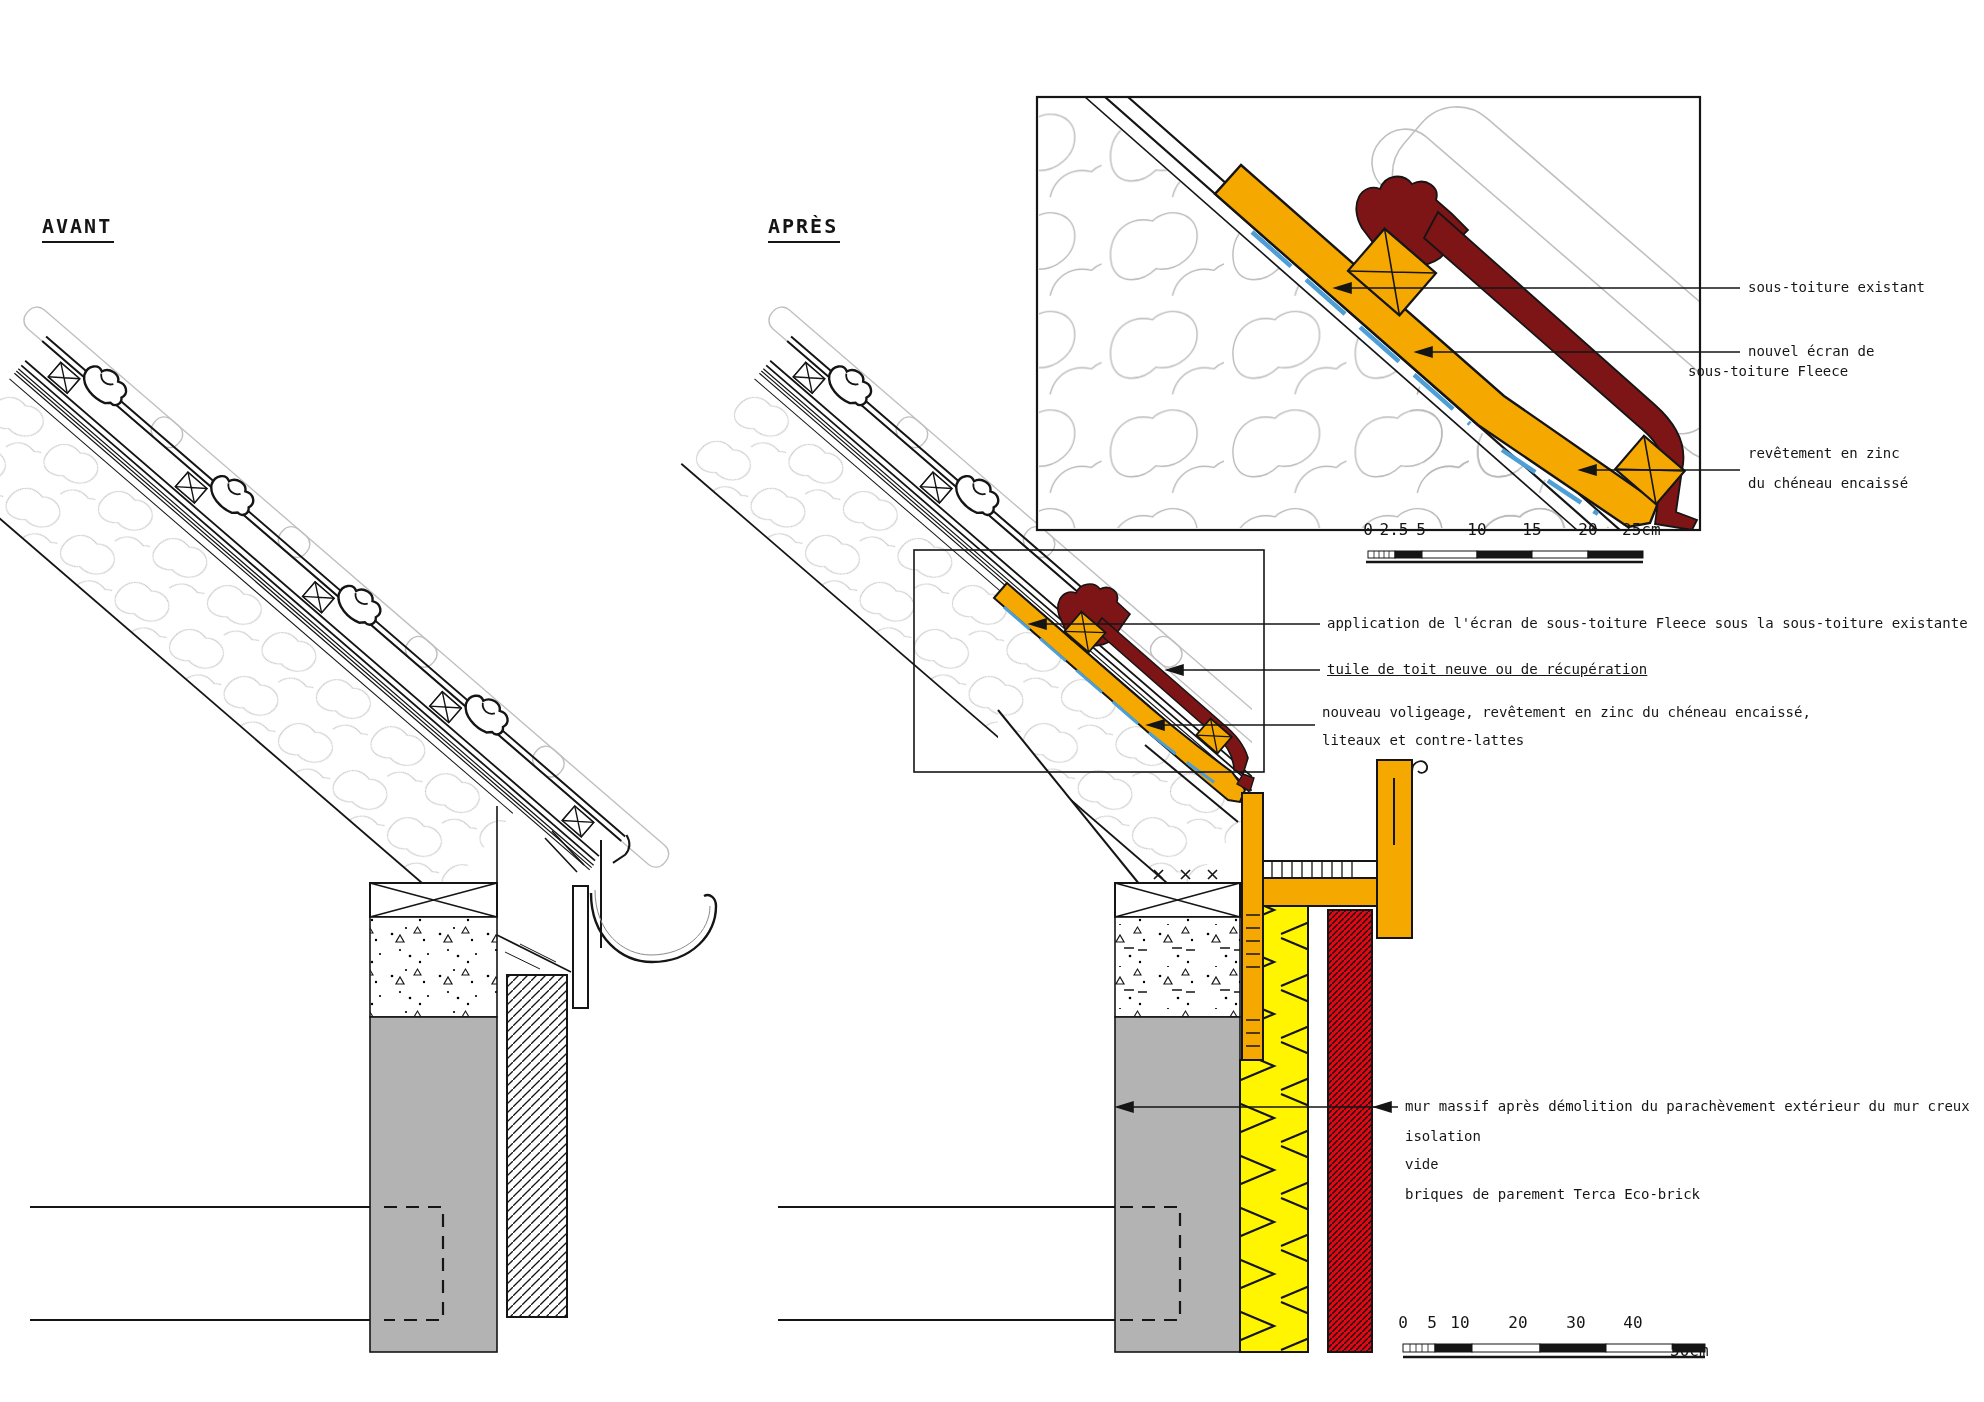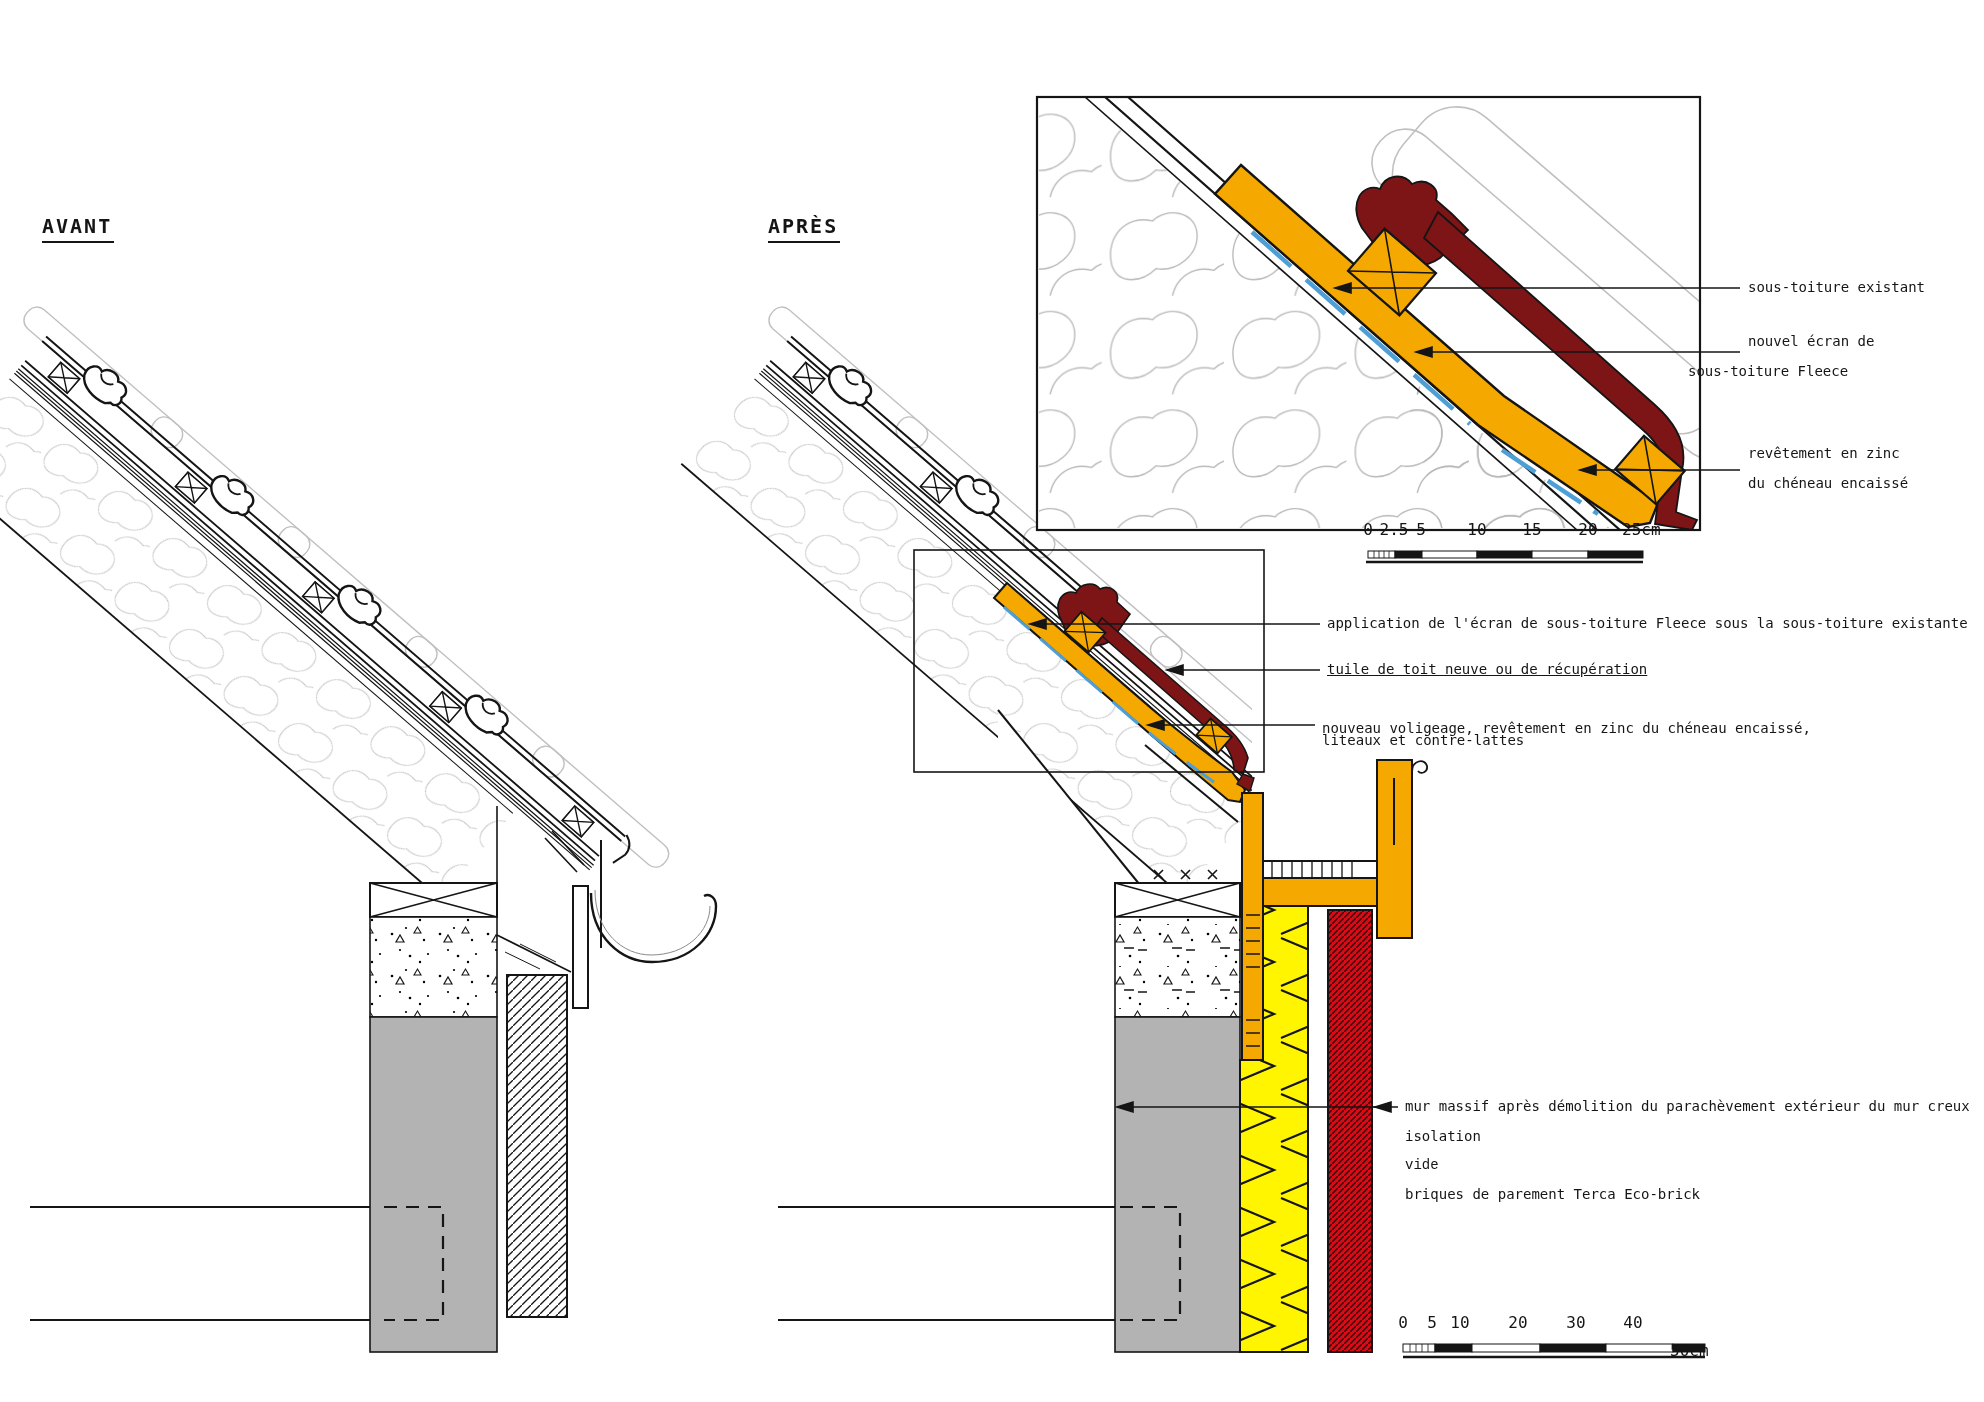--- a/index.html
+++ b/index.html
@@ -306,28 +306,28 @@
     <rect x="1606" y="1344" width="67" height="8" fill="#fff"></rect>
     <rect x="1673" y="1344" width="32" height="8" fill="#151515"></rect>
   </g>
 </g>
 </svg>
 
 <div class="title" style="left:42px;top:214px;">AVANT</div>
 <div class="title" style="left:768px;top:214px;">APRÈS</div>
 
 <div class="ann" style="left:1748px;top:280px;">sous-toiture existant</div>
-<div class="ann" style="left:1748px;top:334px;">nouvel écran de</div>
+<div class="ann" style="left:1748px;top:344px;">nouvel écran de</div>
 <div class="ann" style="left:1688px;top:364px;">sous-toiture Fleece</div>
 <div class="ann" style="left:1748px;top:446px;text-align:center;">revêtement en zinc</div>
 <div class="ann" style="left:1748px;top:476px;">du chéneau encaissé</div>
 
 <div class="ann" style="left:1327px;top:616px;">application de l'écran de sous-toiture Fleece sous la sous-toiture existante</div>
 <div class="ann" style="left:1327px;top:662px;text-decoration:underline;">tuile de toit neuve ou de récupération</div>
-<div class="ann" style="left:1322px;top:705px;margin-top:16px;">nouveau voligeage, revêtement en zinc du chéneau encaissé,</div>
+<div class="ann" style="left:1322px;top:705px;">nouveau voligeage, revêtement en zinc du chéneau encaissé,</div>
 <div class="ann" style="left:1322px;top:733px;">liteaux et contre-lattes</div>
 
 <div class="ann" style="left:1405px;top:1099px;text-align:center;">mur massif après démolition du parachèvement extérieur du mur creux</div>
 <div class="ann" style="left:1405px;top:1129px;">isolation</div>
 <div class="ann" style="left:1405px;top:1158px;font-family:Liberation Mono, monospace;">vide</div>
 <div class="ann" style="left:1405px;top:1187px;">briques de parement Terca Eco-brick</div>
 
 <span class="num" style="left:1368px;top:520px;">0</span>
 <span class="num" style="left:1394px;top:520px;">2.5</span>
 <span class="num" style="left:1421px;top:520px;">5</span>

